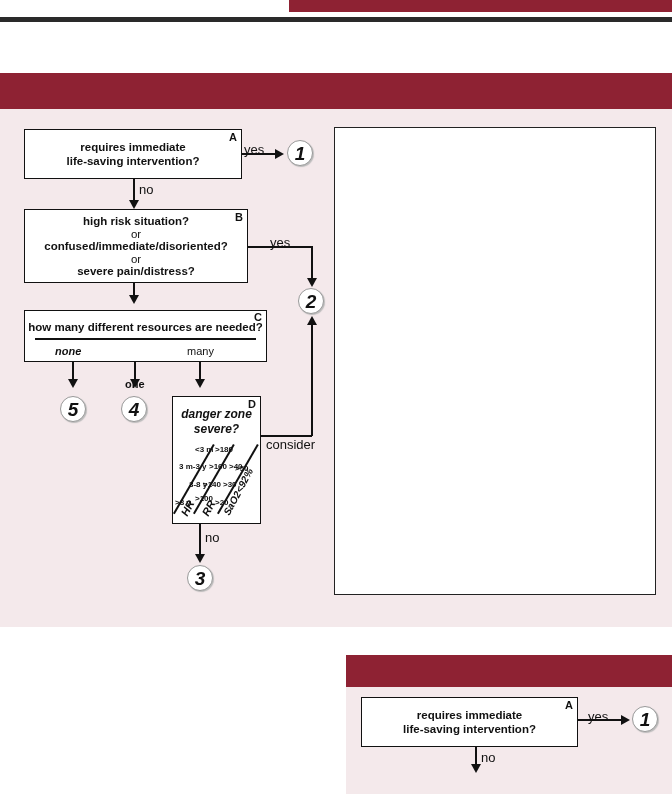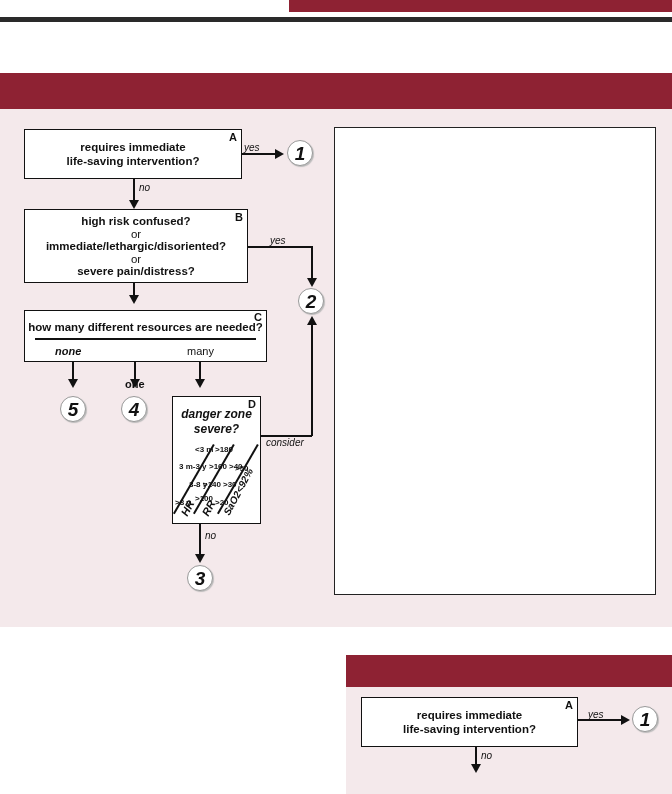--- a/index.html
+++ b/index.html
@@ -19,21 +19,21 @@
   .box-letter { position: absolute; top: 1px; right: 4px; font-weight: bold; font-size: 11px; }
   .box-text { position: absolute; left: 0; right: 0; text-align: center; font-weight: bold; font-size: 11.5px; line-height: 14px; }
   .or { font-weight: normal; }
 
   .vline { position: absolute; width: 1.5px; background: #111; }
   .hline { position: absolute; height: 1.5px; background: #111; }
   .arrow-down { position: absolute; width: 0; height: 0; border-left: 5px solid transparent; border-right: 5px solid transparent; border-top: 9px solid #111; }
   .arrow-up { position: absolute; width: 0; height: 0; border-left: 5px solid transparent; border-right: 5px solid transparent; border-bottom: 9px solid #111; }
   .arrow-right { position: absolute; width: 0; height: 0; border-top: 5px solid transparent; border-bottom: 5px solid transparent; border-left: 9px solid #111; }
 
-  .lbl { position: absolute; font-style: italic; font-size: 10px; color: #111; }
+  .lbl { position: absolute; font-size: 13px; color: #111; }
 
   .circle {
     position: absolute; width: 26px; height: 26px; border-radius: 50%;
     background: #fff; border: 1px solid #999; box-sizing: border-box;
     font-weight: bold; font-style: italic; font-size: 19px; line-height: 25px; text-align: center;
     box-shadow: 1px 1px 1px #bbb;
   }
 
   .c-rule { position: absolute; left: 10px; right: 10px; top: 27px; height: 1.5px; background: #111; }
   .c-opt { position: absolute; top: 34px; font-weight: bold; font-size: 11px; }
@@ -69,23 +69,23 @@
   <span class="lbl" style="left:244px; top:33px;">yes</span>
   <div class="circle" style="left:287px; top:31px;">1</div>
 
   <div class="vline" style="left:133px; top:70px; height:23px;"></div>
   <div class="arrow-down" style="left:129px; top:91px;"></div>
   <span class="lbl" style="left:139px; top:73px;">no</span>
 
   <div class="box" style="left:24px; top:100px; width:224px; height:74px;">
     <span class="box-letter">B</span>
     <div class="box-text" style="top:5px; line-height:12.5px;">
-      <div>high risk confused?</div>
+      <div>high risk situation?</div>
       <div class="or">or</div>
-      <div>immediate/lethargic/disoriented?</div>
+      <div>confused/immediate/disoriented?</div>
       <div class="or">or</div>
       <div>severe pain/distress?</div>
     </div>
   </div>
   <div class="hline" style="left:248px; top:137px; width:64px;"></div>
   <div class="vline" style="left:311px; top:137px; height:33px;"></div>
   <div class="arrow-down" style="left:307px; top:169px;"></div>
   <span class="lbl" style="left:270px; top:126px;">yes</span>
   <div class="circle" style="left:298px; top:179px;">2</div>
 

